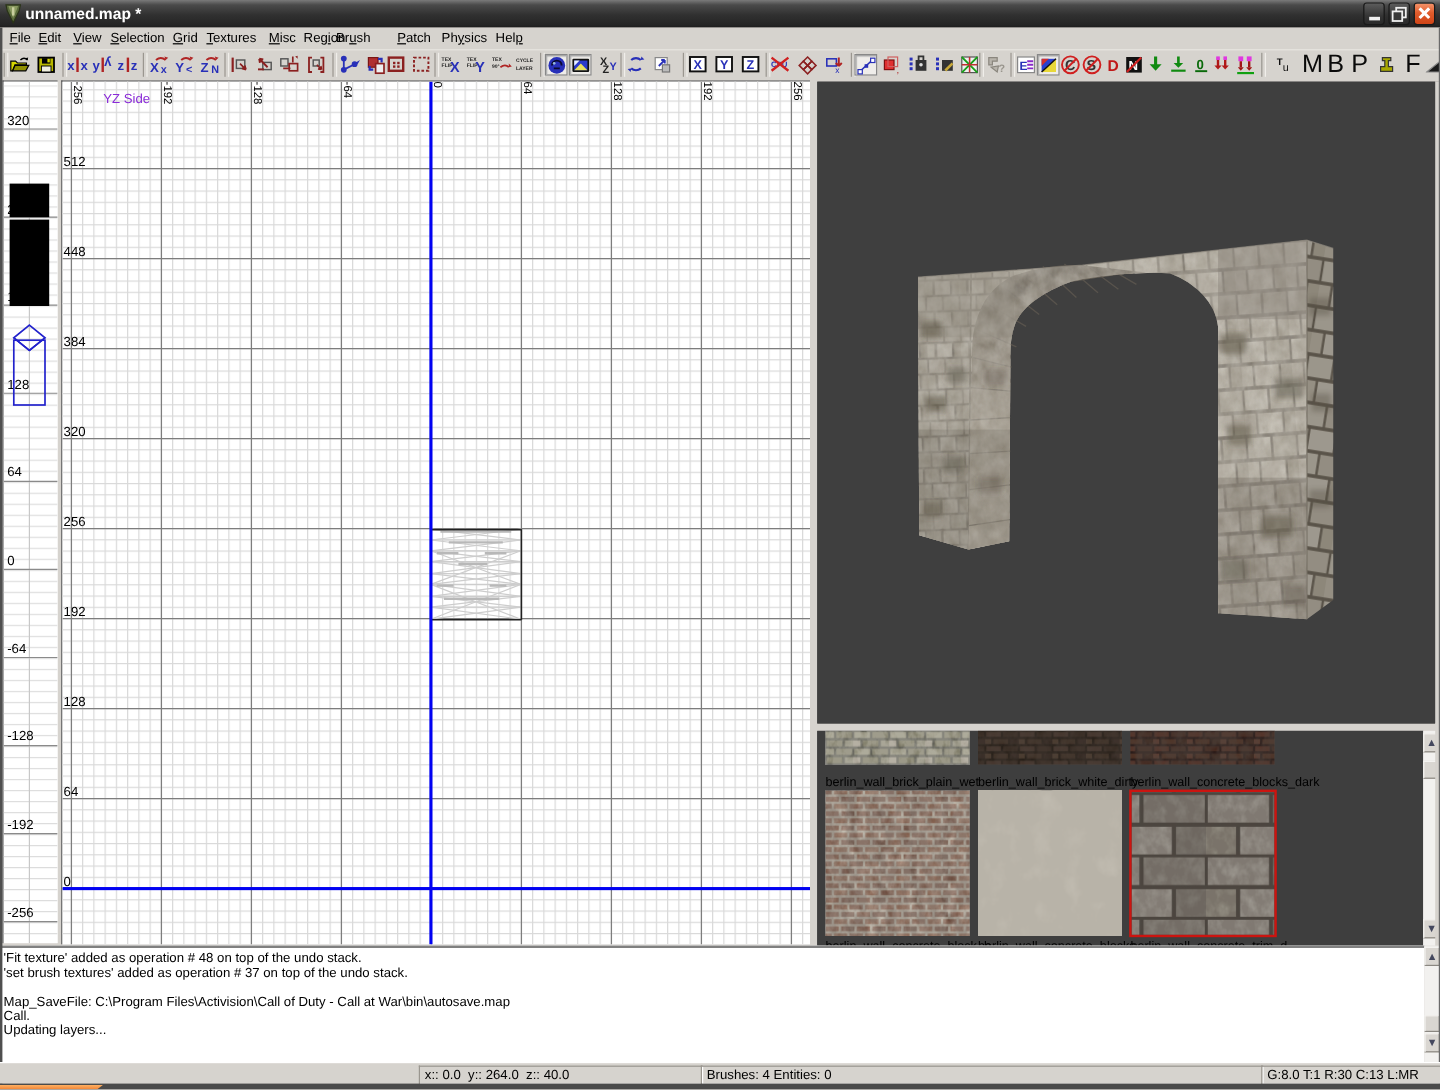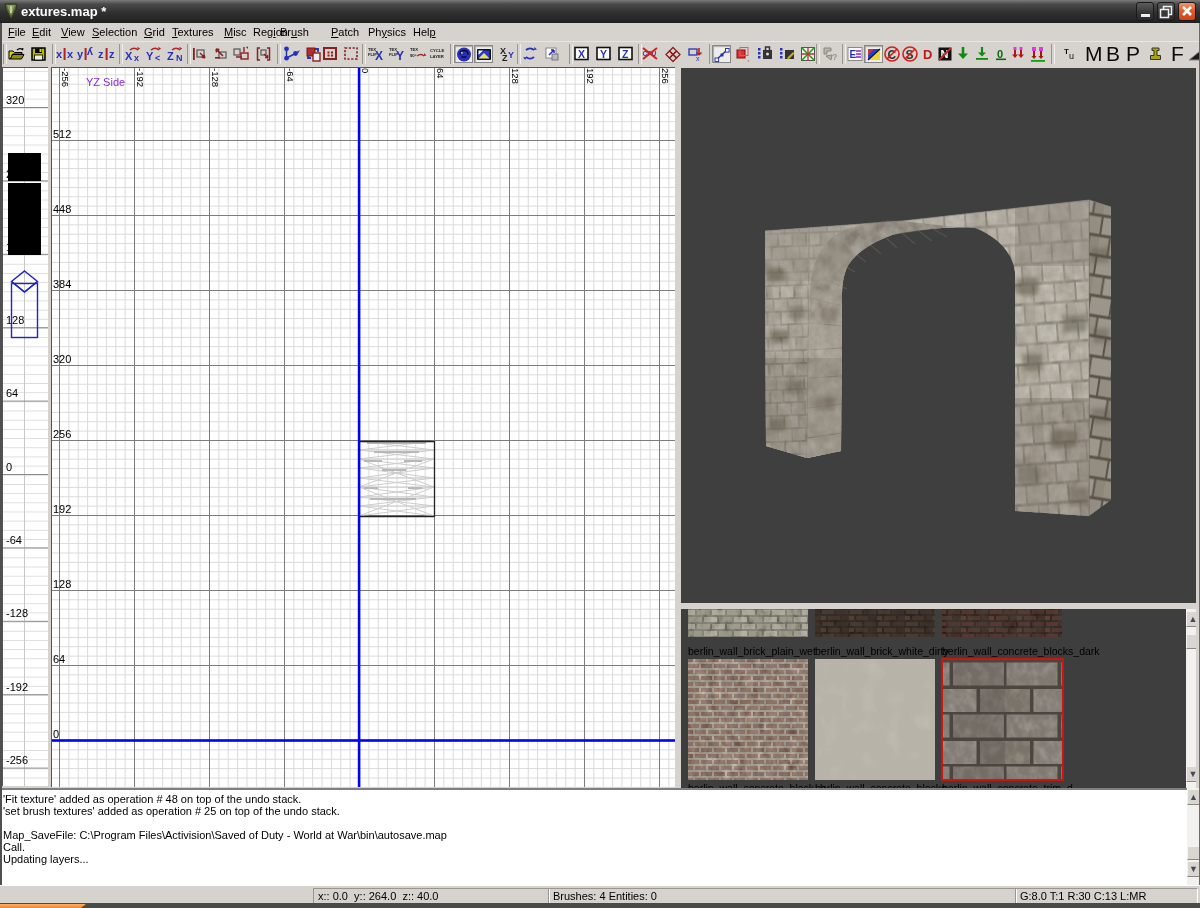--- a/index.html
+++ b/index.html
@@ -26,34 +26,34 @@
 #grid2d{left:51px;top:67px;width:624px;height:720px;background:#fff;border-top:1px solid #555;border-left:1px solid #555;box-sizing:border-box;}
 #view3d{left:681px;top:68px;width:515px;height:535px;background:#3f3f3f;overflow:hidden;}
 #texwin{left:681px;top:609px;width:505px;height:179px;background:#3e3e3e;overflow:hidden;}
 #texscroll{left:1186px;top:609px;width:14px;height:179px;background:#f2f1ef;}
 
 #console{left:0;top:788px;width:1187px;height:97px;background:#fff;border-top:2px solid #808080;box-sizing:border-box;overflow:hidden;}
 #conscroll{left:1187px;top:788px;width:13px;height:97px;background:#f2f1ef;}
 .cline{position:absolute;left:3px;white-space:pre;}
 
 #statusbar{left:0;top:885px;width:1200px;height:18px;background:#d6d3ce;border-top:1px solid #fff;box-sizing:border-box;}
-.sfield{position:absolute;top:2px;height:14px;border:1px solid;border-color:#9a968f #fff #fff #9a968f;}
+.sfield{position:absolute;top:2px;height:14px;border:1px solid;border-color:#9a968f #fff #fff #9a968f;margin-left:36px;}
 #bottomstrip{left:0;top:903px;width:1200px;height:5px;background:#4a4a4a;}
 .sbtn{position:absolute;left:0;width:14px;height:16px;background:#d9d6d1;border:1px solid;border-color:#f4f3f1 #8a8781 #8a8781 #f4f3f1;box-sizing:border-box;color:#44485e;font-size:9px;text-align:center;line-height:14px;font-weight:bold;}
 </style>
 </head>
 <body>
 
 <div class="abs" id="titlebar"></div>
 <svg class="abs" style="left:4px;top:3px" width="14" height="17" viewBox="0 0 14 17">
   <path d="M1 1 L13 1 L12 6 L7 16 L2 6 Z" fill="#5a6b3c" stroke="#2a3318" stroke-width="1"></path>
   <path d="M3 2 L11 2 L10 5 L7 12 L4 5 Z" fill="#8a9a60"></path>
   <path d="M6 3 L8 3 L8 10 L6 10 Z" fill="#c9cf9f"></path>
 </svg>
-<div class="abs" id="titletext">extures.map *</div>
+<div class="abs" id="titletext">unnamed.map *</div>
 <div class="abs" id="titlestar" style="left:138px;top:3px;color:#fff;font-weight:bold;font-size:13px;"></div>
 <div class="abs capbtn" style="left:1136px;">
     <div style="position:absolute;left:4px;top:11px;width:9px;height:3px;background:#efefef;"></div>
   </div>
 <div class="abs capbtn" style="left:1157px;"><svg width="16" height="17">
       <rect x="5.5" y="3.5" width="8" height="8" fill="none" stroke="#efefef" stroke-width="1.5"></rect>
       <rect x="2.5" y="6.5" width="8" height="8" fill="#383838" stroke="#efefef" stroke-width="1.5"></rect>
     </svg></div>
 <div class="abs capbtn" id="btnclose" style="left:1178px;"><svg width="16" height="17">
       <path d="M4 4 L12 12 M12 4 L4 12" stroke="#fff" stroke-width="2.6"></path>
@@ -660,22 +660,22 @@
   </g>
 </svg>
 <div class="abs" id="texscroll">
   <div class="sbtn" style="top:2px">▲</div>
   <div class="sbtn" style="top:25px;height:15px;border-color:#f4f3f1 #8a8781 #8a8781 #f4f3f1;"></div>
   <div class="sbtn" style="top:157px">▼</div>
 </div>
 
 <div class="abs" id="console">
 <div class="cline" style="top:3px">'Fit texture' added as operation # 48 on top of the undo stack.</div>
-<div class="cline" style="top:15px">'set brush textures' added as operation # 25 on top of the undo stack.</div>
-<div class="cline" style="top:39px">Map_SaveFile: C:\Program Files\Activision\Saved of Duty - World at War\bin\autosave.map</div>
+<div class="cline" style="top:15px">'set brush textures' added as operation # 37 on top of the undo stack.</div>
+<div class="cline" style="top:39px">Map_SaveFile: C:\Program Files\Activision\Call of Duty - Call at War\bin\autosave.map</div>
 <div class="cline" style="top:51px">Call.</div>
 <div class="cline" style="top:63px">Updating layers...</div>
 </div>
 <div class="abs" id="conscroll">
   <div class="sbtn" style="top:1px;width:13px">▲</div>
   <div class="sbtn" style="top:58px;width:13px;height:14px"></div>
   <div class="sbtn" style="top:73px;width:13px">▼</div>
 </div>
 
 <div class="abs" style="left:0;top:23px;width:2px;height:880px;background:#4f4f4f;"></div>

